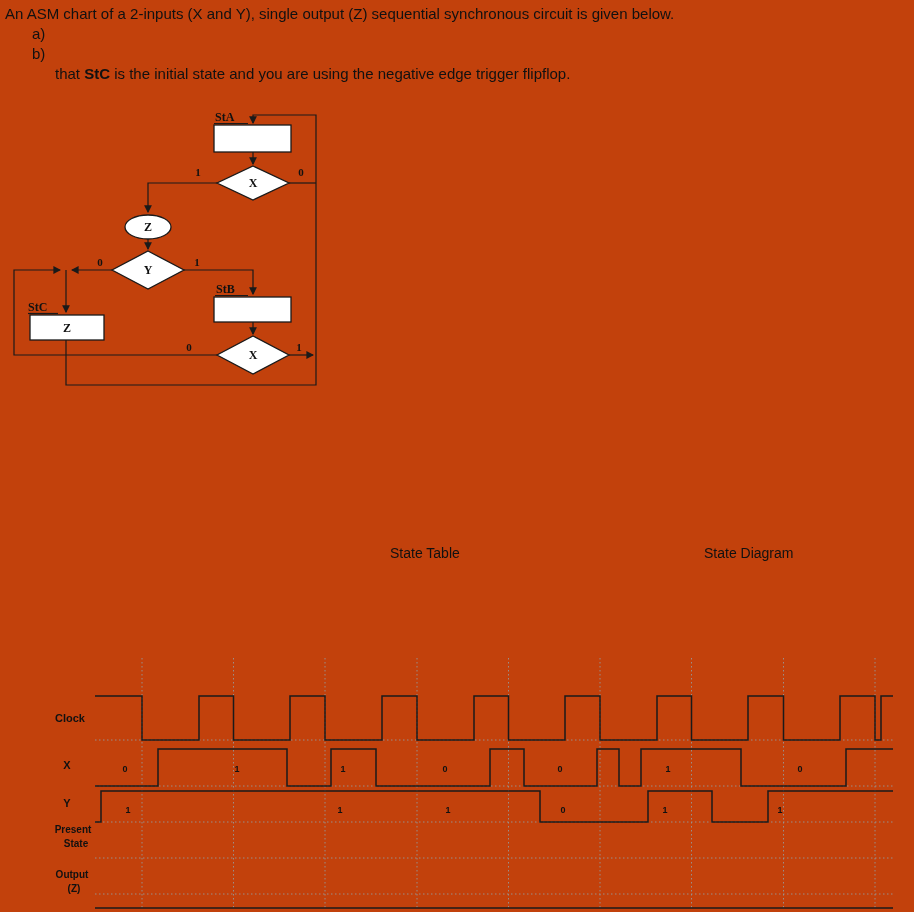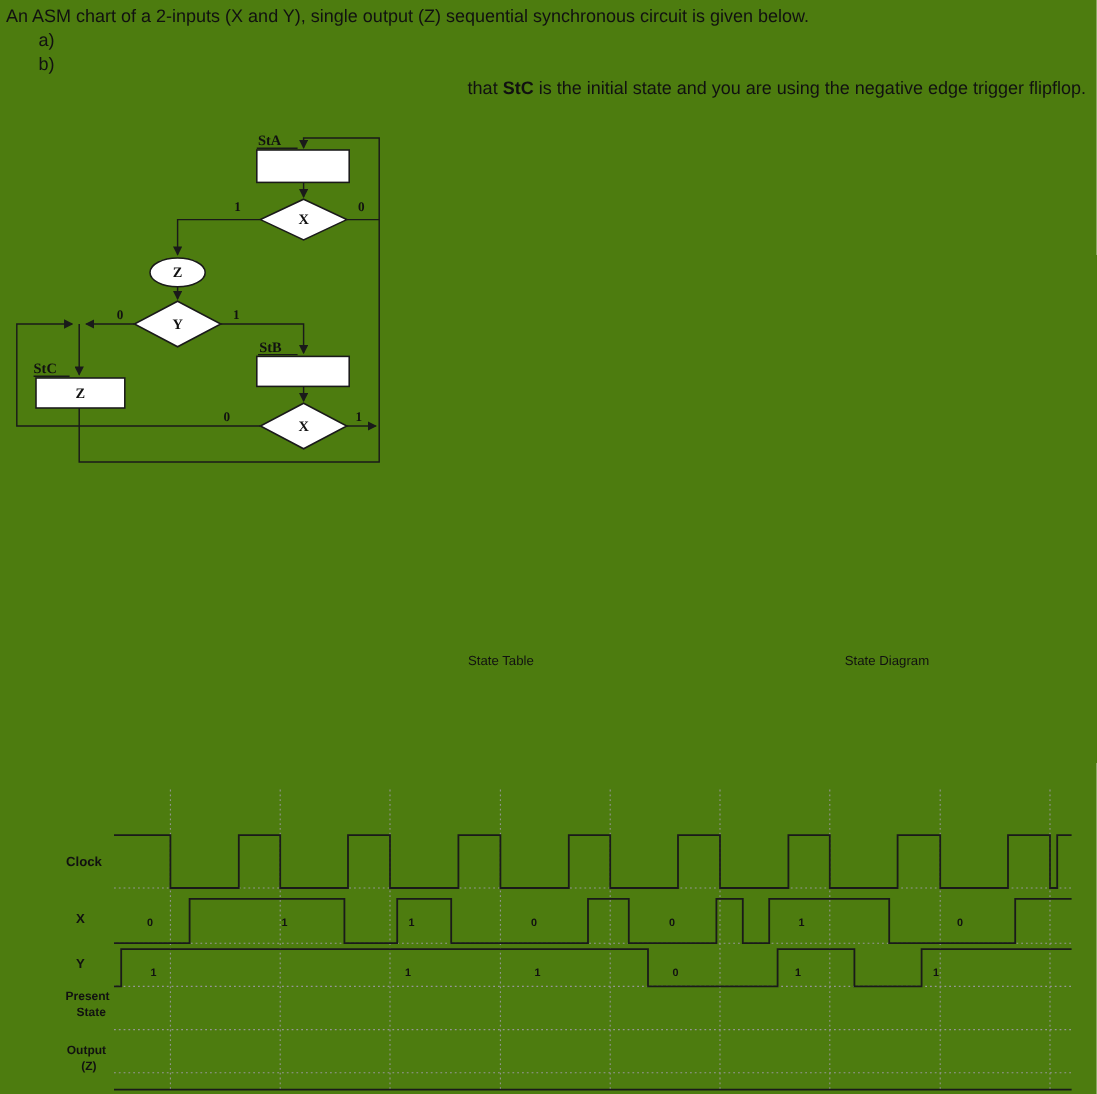--- a/index.html
+++ b/index.html
@@ -1,22 +1,22 @@
 <!DOCTYPE html>
 <html><head>
 <meta charset="utf-8">
 <style>
   html,body{margin:0;padding:0;background:#fff;}
-  #page{position:relative;width:914px;height:912px;background:#4d7c0f;overflow:hidden;
+  #page{position:relative;width:914px;height:912px;background:#c2410c;overflow:hidden;
         font-family:"Liberation Sans",sans-serif;color:#111;}
   .problem{position:absolute;left:5px;top:4px;width:900px;font-size:15px;line-height:20px;}
   .p-item{padding-left:27px;display:flex;}
   .p-label{width:23px;flex:0 0 23px;}
-  .p-cont{padding-left:50px;text-align:right;}
-  .sec-label{position:absolute;font-size:11px;}
+  .p-cont{padding-left:50px;}
+  .sec-label{position:absolute;font-size:14px;}
   #state-table-label{left:390px;top:545px;}
   #state-diagram-label{left:684px;top:545px;margin-left:20px;}
   svg{position:absolute;}
   #asm{left:0;top:100px;}
   #timing{left:25px;top:650px;}
   .ink{stroke:#1a1a1a;stroke-width:1.2;fill:none;}
   .node{stroke:#1a1a1a;stroke-width:1.3;fill:#ffffff;}
   .st{font:bold 12px "Liberation Serif",serif;fill:#111;}
   .nd{font:bold 12px "Liberation Serif",serif;fill:#111;text-anchor:middle;}
   .bd{font:bold 11px "Liberation Serif",serif;fill:#111;text-anchor:middle;}

